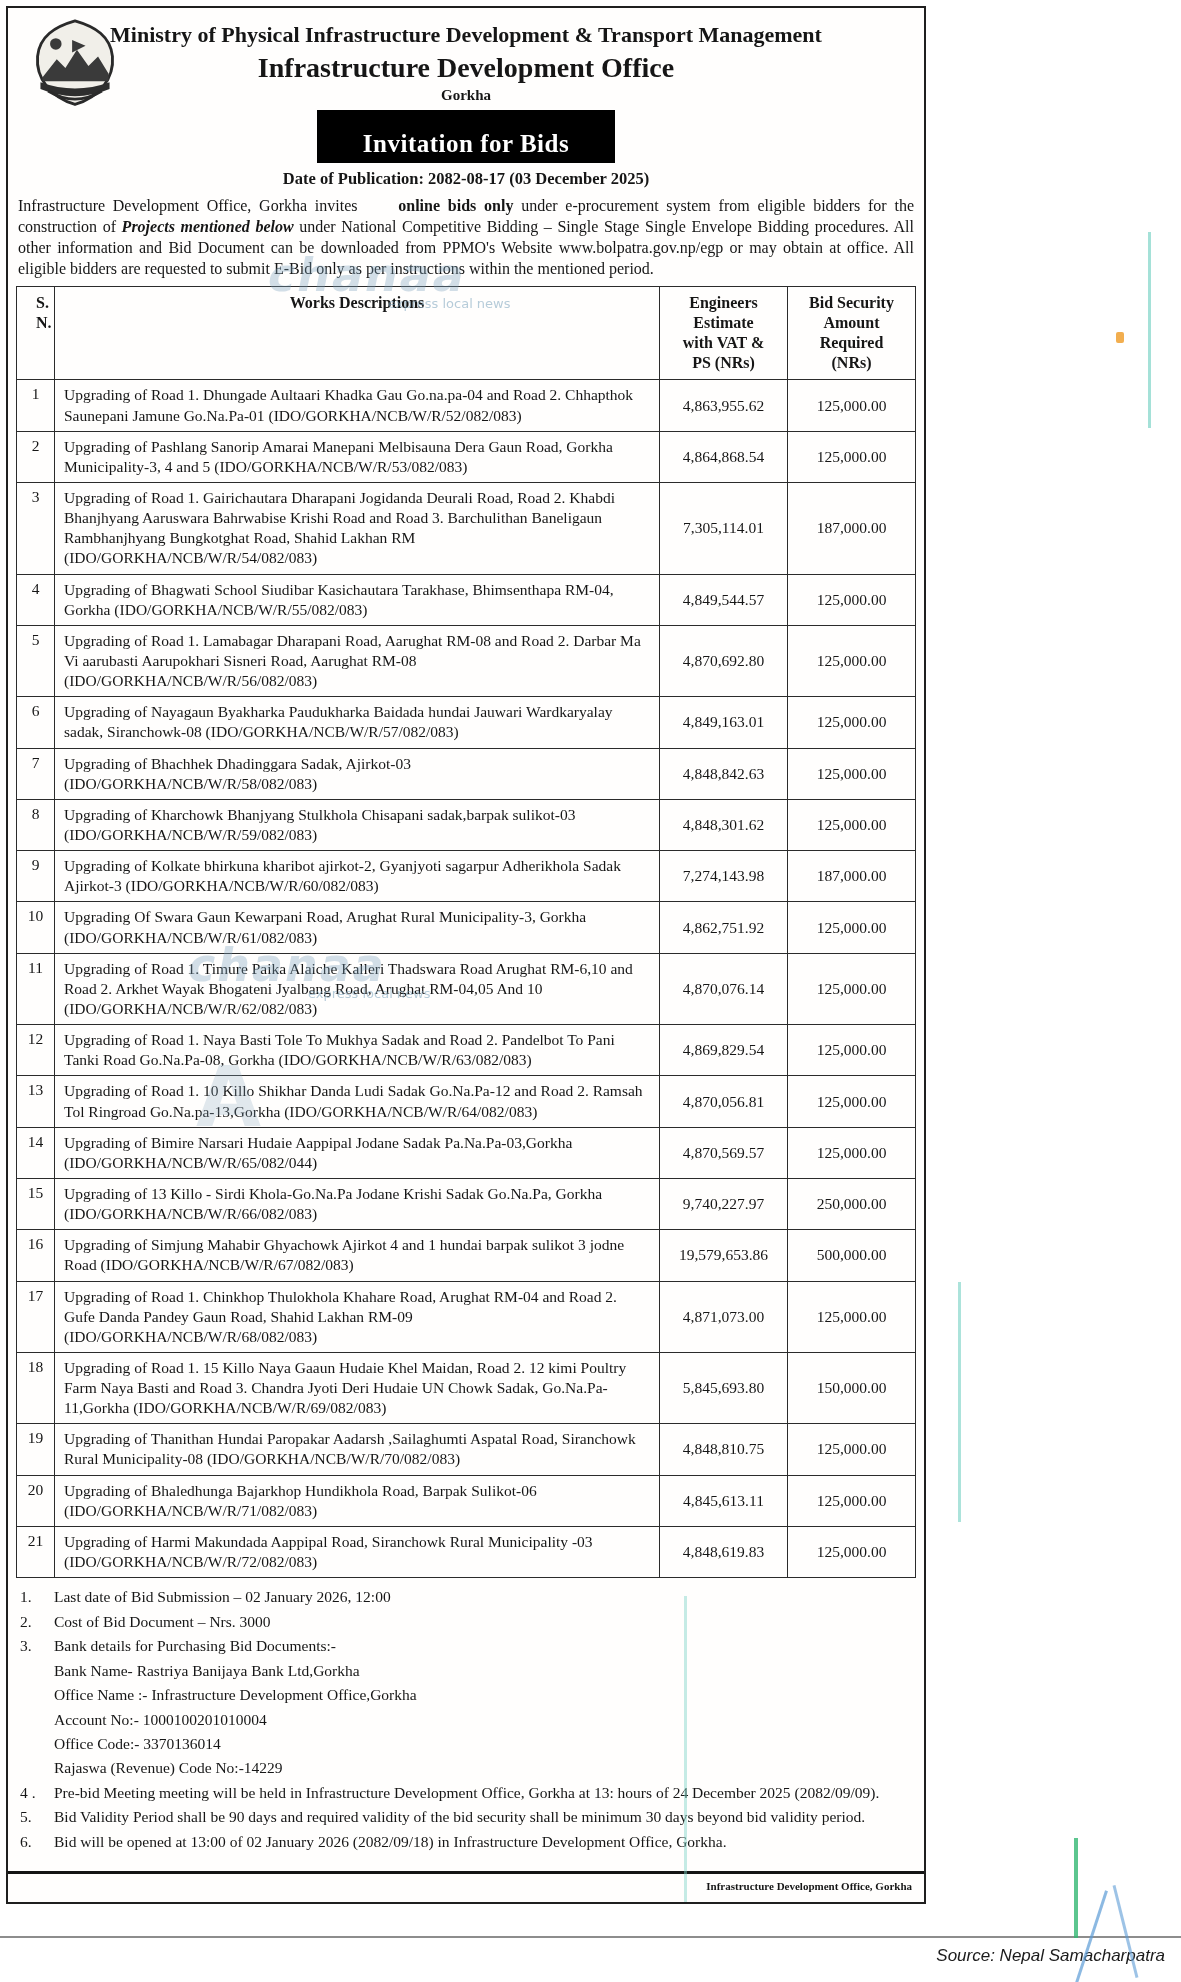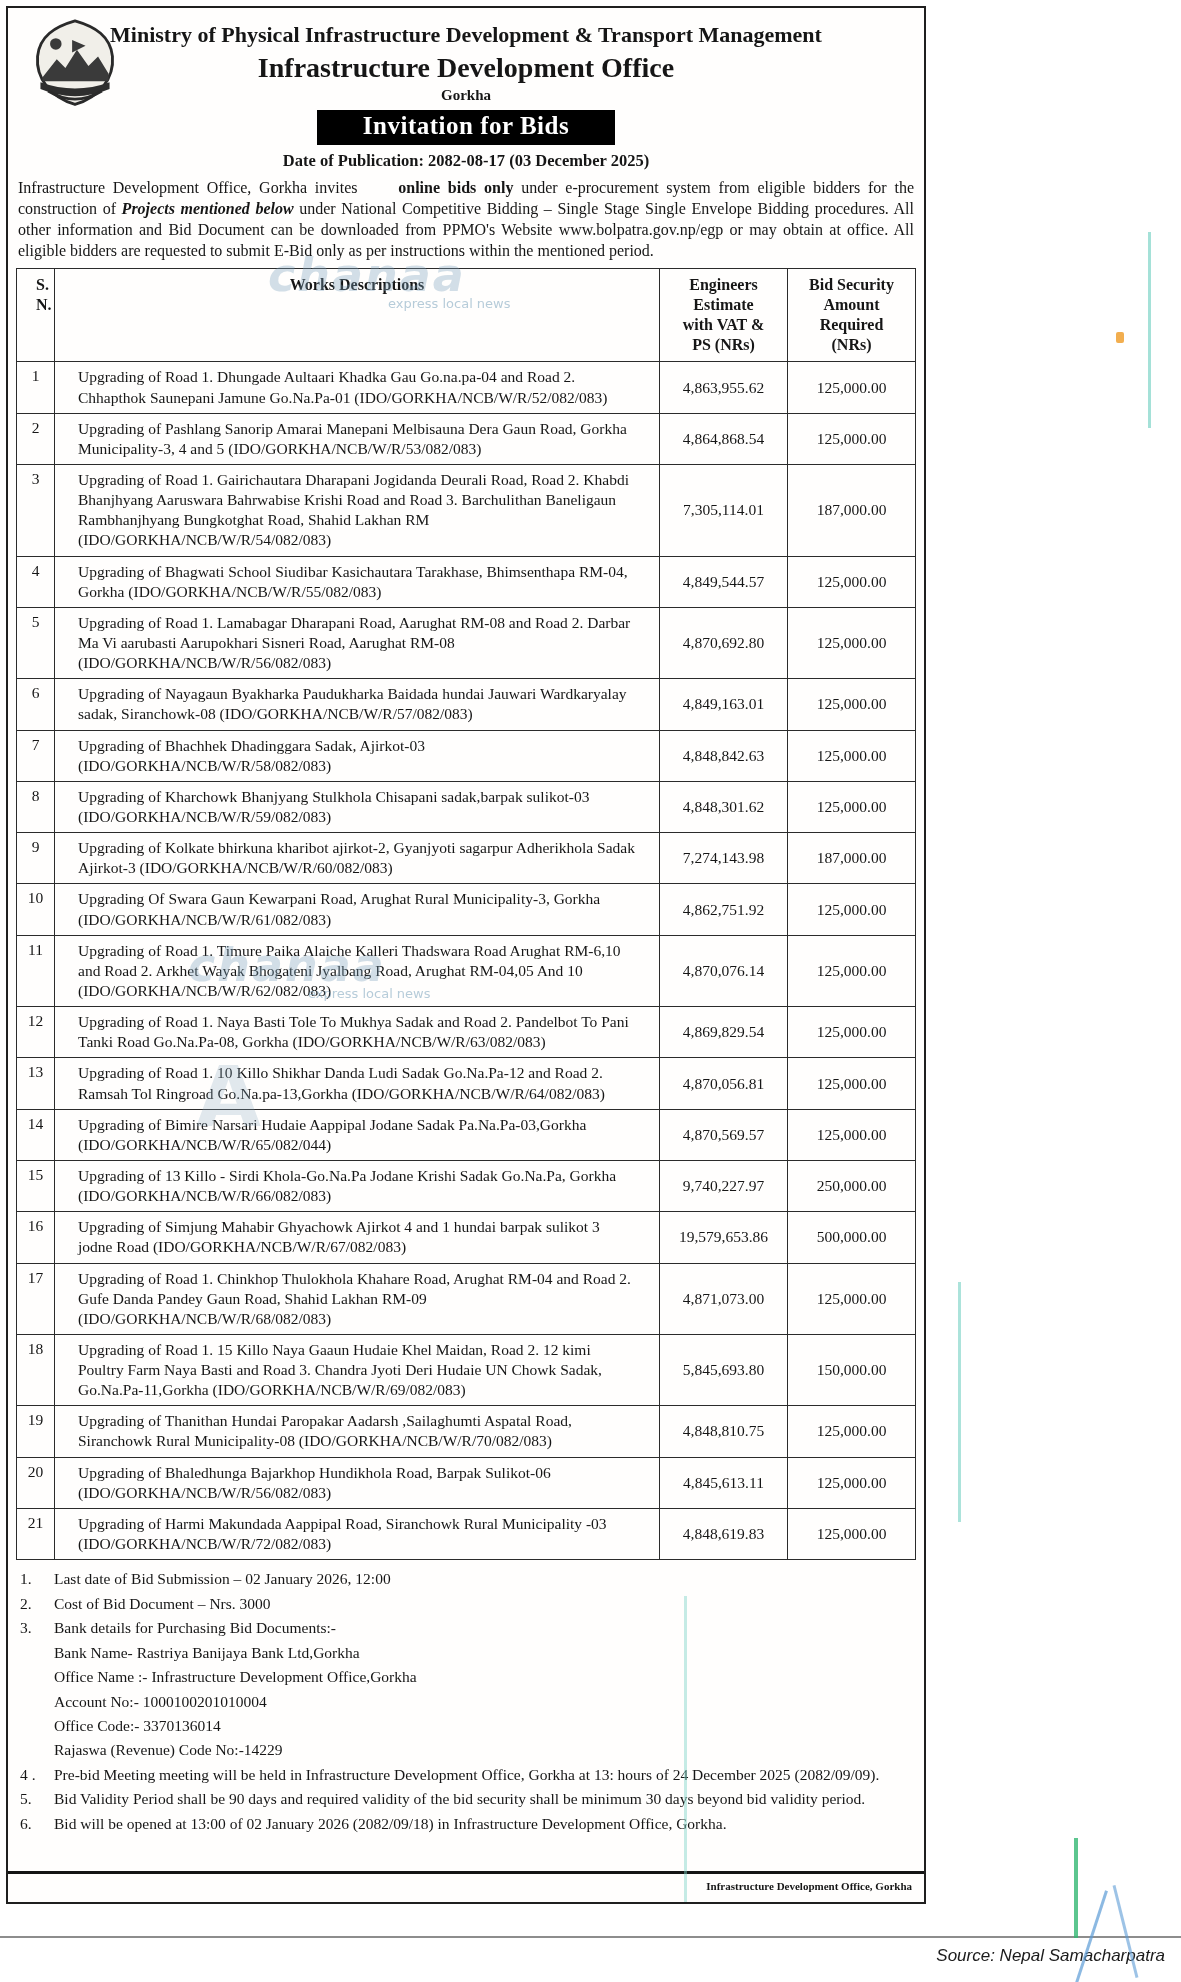--- a/index.html
+++ b/index.html
@@ -13,34 +13,34 @@
 
   
   .hdr { position:relative; text-align:center; padding-top:2px; }
   .emblem { position:absolute; left:10px; top:2px; width:98px; height:96px; }
   .gov      { font-size:17px; font-weight:bold; margin-top:2px; }
   .ministry { font-size:22px; font-weight:bold; margin-top:4px; }
   .office   { font-size:28px; font-weight:bold; margin-top:4px; }
   .district { font-size:15px; font-weight:bold; margin-top:3px; }
   .banner-row { text-align:center; margin-top:6px; }
   .banner { display:inline-block; background:#000; color:#fff; font-size:25px; font-weight:bold;
-            padding:2px 46px 5px 46px; letter-spacing:0.5px; }
+            padding:20px 46px 5px 46px; letter-spacing:0.5px; }
   .pubdate { text-align:center; font-size:16.5px; font-weight:bold; margin-top:6px; }
 
   
   .intro { font-size:16px; line-height:1.32; text-align:justify; margin:6px 2px 7px 2px; }
   .intro .b  { font-weight:bold;margin-left:33px; }
   .intro .bi { font-weight:bold; font-style:italic; }
 
   
   table.bids { width:100%; border-collapse:collapse; table-layout:fixed; }
   table.bids th, table.bids td { border:1px solid #2b2b2b; }
   table.bids th { font-size:16px; font-weight:bold; text-align:center; vertical-align:top; padding:6px 19px; line-height:1.25; }
   td.c-sn   { font-size:15.5px; text-align:center; vertical-align:top; padding:5px 2px; }
-  td.c-desc { font-size:15.5px; text-align:left; vertical-align:top; padding:5px 23px; line-height:1.3; }
+  td.c-desc { font-size:15.5px; text-align:left; vertical-align:top; padding:5px 9px; line-height:1.3; }
   td.c-num  { font-size:15.5px; text-align:center; vertical-align:middle; padding:5px 3px; }
 
   
   .notes { margin:8px 4px 0 4px; }
   .note-row { display:flex; margin:2px 0; font-size:15.5px; line-height:1.45; }
   .note-num { width:34px; flex:0 0 34px; }
   .note-row.sub { padding-left:34px; }
 
   
   .footer-block { position:absolute; left:0; right:0; bottom:0; }
@@ -220,21 +220,21 @@
             <td class="c-num">150,000.00</td>
           </tr>
           <tr>
             <td class="c-sn">19</td>
             <td class="c-desc">Upgrading of Thanithan Hundai Paropakar Aadarsh ,Sailaghumti Aspatal Road, Siranchowk Rural Municipality-08 (IDO/GORKHA/NCB/W/R/70/082/083)</td>
             <td class="c-num">4,848,810.75</td>
             <td class="c-num">125,000.00</td>
           </tr>
           <tr>
             <td class="c-sn">20</td>
-            <td class="c-desc">Upgrading of Bhaledhunga Bajarkhop Hundikhola Road, Barpak Sulikot-06 (IDO/GORKHA/NCB/W/R/56/082/083)</td>
+            <td class="c-desc">Upgrading of Bhaledhunga Bajarkhop Hundikhola Road, Barpak Sulikot-06 (IDO/GORKHA/NCB/W/R/71/082/083)</td>
             <td class="c-num">4,845,613.11</td>
             <td class="c-num">125,000.00</td>
           </tr>
           <tr>
             <td class="c-sn">21</td>
             <td class="c-desc">Upgrading of Harmi Makundada Aappipal Road, Siranchowk Rural Municipality -03 (IDO/GORKHA/NCB/W/R/72/082/083)</td>
             <td class="c-num">4,848,619.83</td>
             <td class="c-num">125,000.00</td>
           </tr>
         </tbody>

